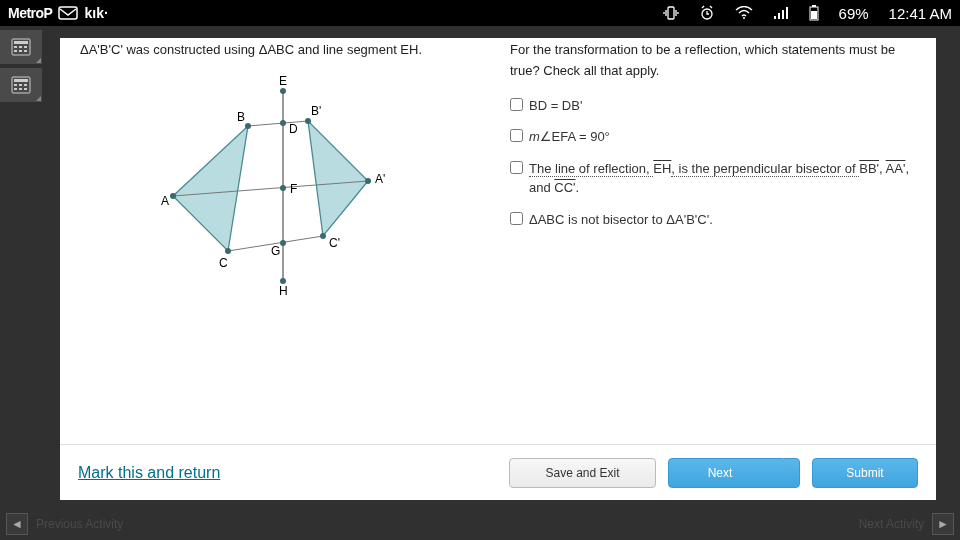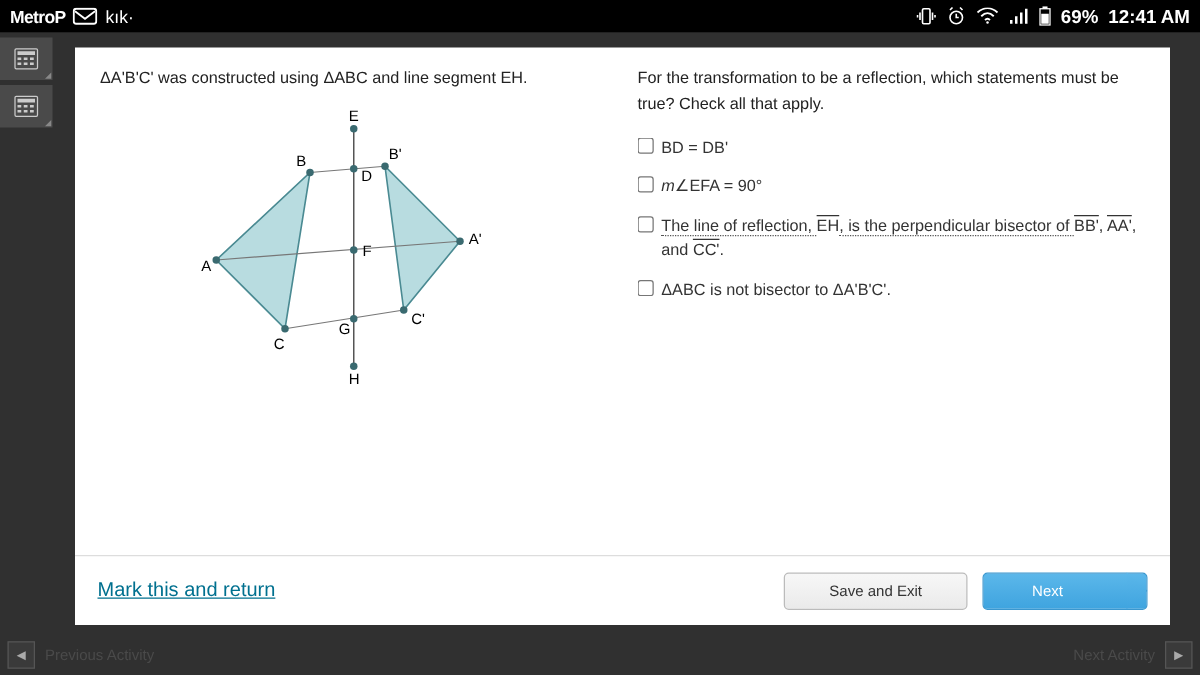--- a/index.html
+++ b/index.html
@@ -1,34 +1,34 @@
 <!DOCTYPE html>
 <html><head>
 <meta charset="utf-8">
 <style>
   * { box-sizing: border-box; margin: 0; padding: 0; }
   html, body { width: 960px; height: 540px; overflow: hidden; font-family: Arial, Helvetica, sans-serif; }
   body { background: #2a2a2a; }
 
   .status-bar { height: 26px; background: #000; color: #fff; display: flex; align-items: center; padding: 0 8px; font-size: 14px; }
   .status-left { display: flex; align-items: center; gap: 6px; }
-  .status-right { margin-left: auto; display: flex; align-items: center; gap: 8px; font-weight: bold; }
+  .status-right { margin-left: auto; display: flex; align-items: center; gap: 20px; }
   .carrier { font-weight: bold; letter-spacing: -0.5px; }
-  .kik { font-weight: normal; }
+  .kik { font-weight: bold; }
   .status-icon { display: inline-flex; }
   .battery-text, .time-text { font-size: 15px; }
 
   .main-area { position: relative; height: 514px; background: #303030; }
   .left-tools { position: absolute; left: 0; top: 0; width: 60px; }
   .tool-btn { width: 42px; height: 34px; background: #4a4a4a; margin: 4px 0 0 0; display: flex; align-items: center; justify-content: center; position: relative; }
   .tool-btn svg { width: 24px; height: 20px; }
   .tool-btn .corner { position: absolute; right: 1px; bottom: 1px; width:0; height:0; border-left: 5px solid transparent; border-bottom: 5px solid #888; }
 
   .content-card { position: absolute; left: 60px; top: 12px; width: 876px; height: 462px; background: #fff; display: flex; flex-direction: column; }
-  .card-body { flex: 1; display: flex; padding: 14px 20px 10px 20px; gap: 24px; }
+  .card-body { flex: 1; display: flex; padding: 2px 20px 10px 20px; gap: 24px; }
   .col { flex: 1; }
   .prompt { font-size: 13px; color: #222; line-height: 1.6; }
 
   .diagram-wrap { margin-top: 10px; display:flex; justify-content:center; }
 
   .options { margin-top: 14px; }
   .opt { display: flex; align-items: flex-start; gap: 6px; margin: 12px 0; font-size: 13px; color: #333; }
   .opt input { margin-top: 2px; }
   .opt .mtxt { line-height: 1.5; }
   .seg { text-decoration: overline; }
@@ -191,20 +191,21 @@
           </label>
         </div>
       </div>
     </div>
 
     <div class="card-footer">
       <span class="mark-link">Mark this and return</span>
       <div class="footer-spacer"></div>
       <div class="btn btn-save">Save and Exit</div>
       <div class="btn btn-next">Next</div>
+      <div class="btn btn-submit">Submit</div>
     </div>
   </div>
 
   <div class="nav-row">
     <div class="nav-btn">◄</div>
     <span class="nav-label">Previous Activity</span>
     <div class="nav-spacer"></div>
     <span class="nav-label">Next Activity</span>
     <div class="nav-btn">►</div>
   </div>

